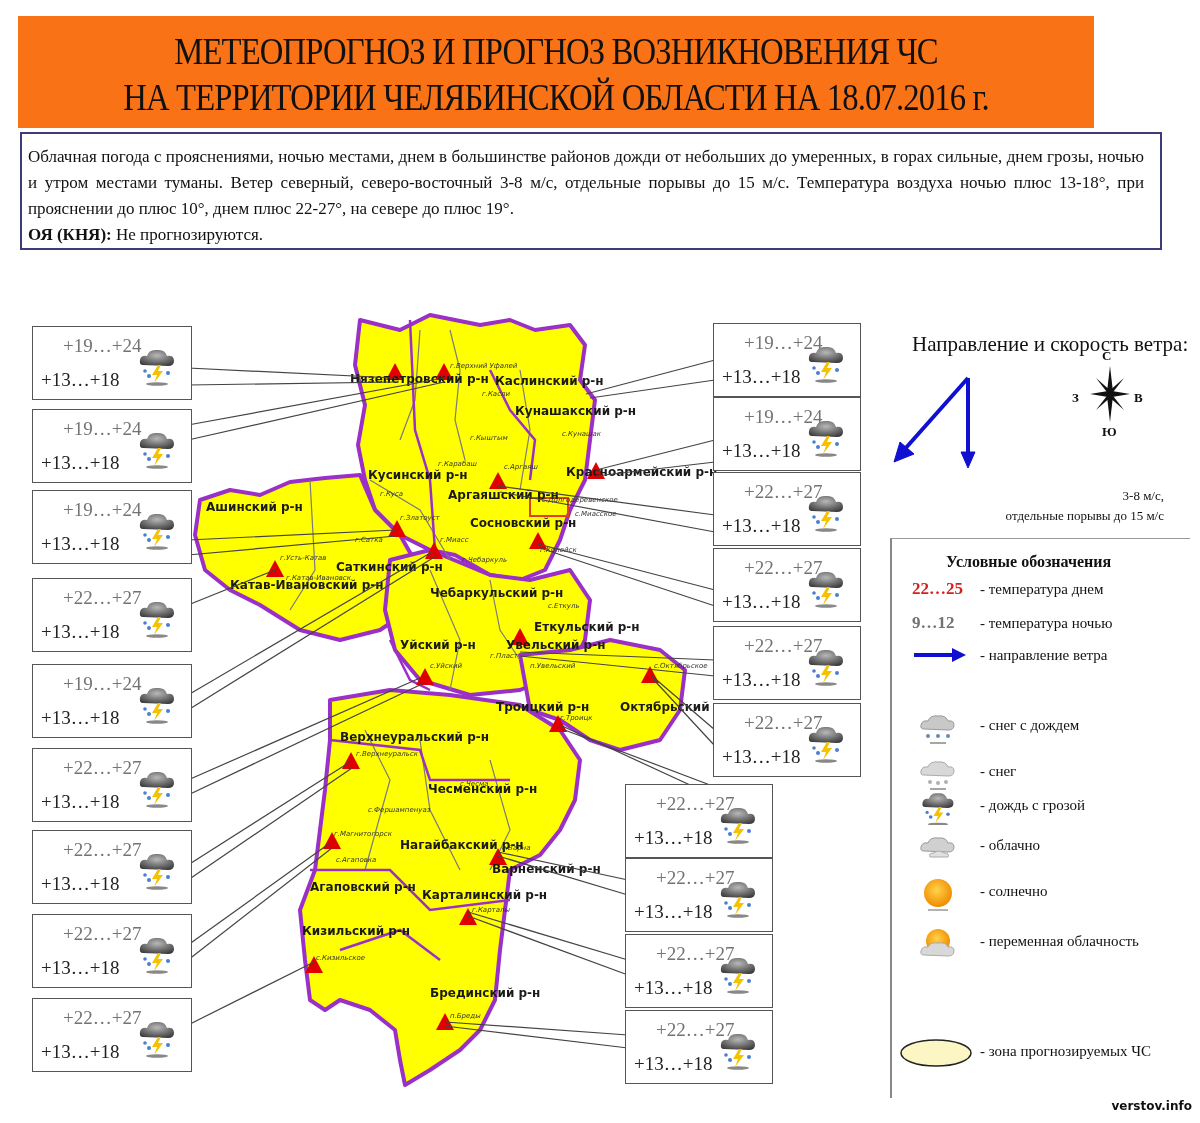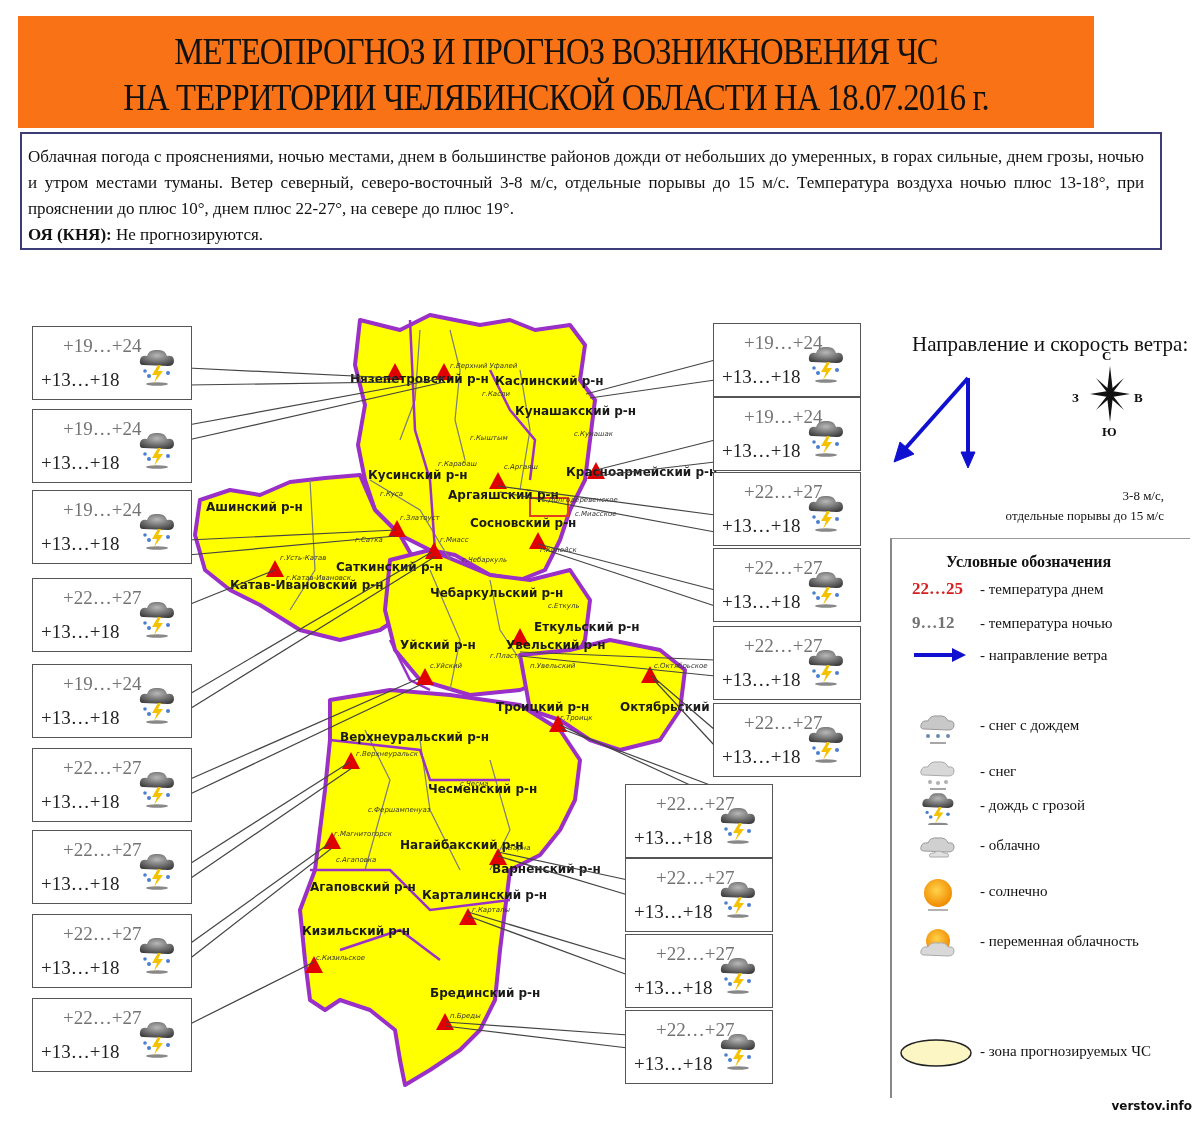--- a/index.html
+++ b/index.html
@@ -150,21 +150,21 @@
   <span class="map-label" style="left:210px;top:528px">Нагайбакский р-н</span>
   <span class="map-label" style="left:302px;top:552px">Варненский р-н</span>
   <span class="map-label" style="left:120px;top:570px">Агаповский р-н</span>
   <span class="map-label" style="left:232px;top:578px">Карталинский р-н</span>
   <span class="map-label" style="left:112px;top:614px">Кизильский р-н</span>
   <span class="map-label" style="left:240px;top:676px">Брединский р-н</span>
 
   <span class="town" style="left:260px;top:52px">г.Верхний Уфалей</span>
   <span class="town" style="left:292px;top:80px">г.Касли</span>
   <span class="town" style="left:280px;top:124px">г.Кыштым</span>
-  <span class="town" style="left:384px;top:120px">с.Кунашак</span>
+  <span class="town" style="left:372px;top:120px">с.Кунашак</span>
   <span class="town" style="left:248px;top:150px">г.Карабаш</span>
   <span class="town" style="left:314px;top:153px">с.Аргаяш</span>
   <span class="town" style="left:190px;top:180px">г.Куса</span>
   <span class="town" style="left:210px;top:204px">г.Златоуст</span>
   <span class="town" style="left:165px;top:226px">г.Сатка</span>
   <span class="town" style="left:90px;top:244px">г.Усть-Катав</span>
   <span class="town" style="left:96px;top:264px">г.Катав-Ивановск</span>
   <span class="town" style="left:250px;top:226px">г.Миасс</span>
   <span class="town" style="left:272px;top:246px">г.Чебаркуль</span>
   <span class="town" style="left:385px;top:200px">с.Миасское</span>

